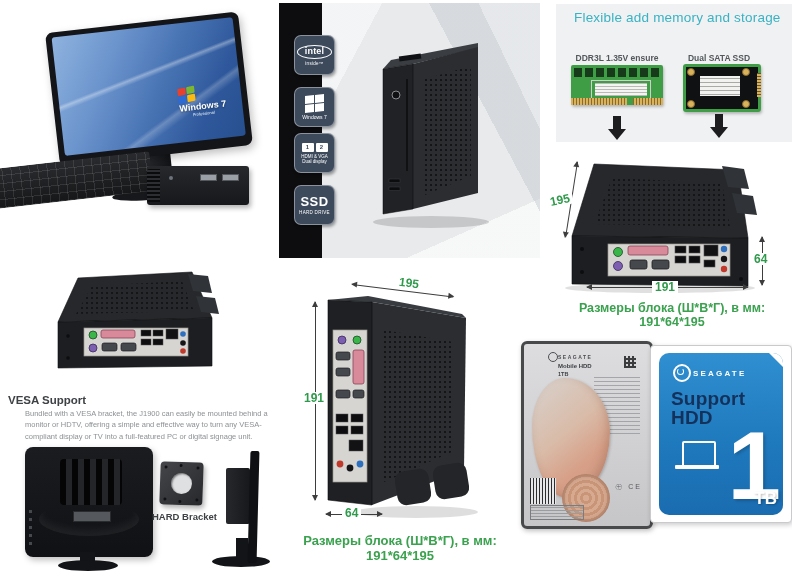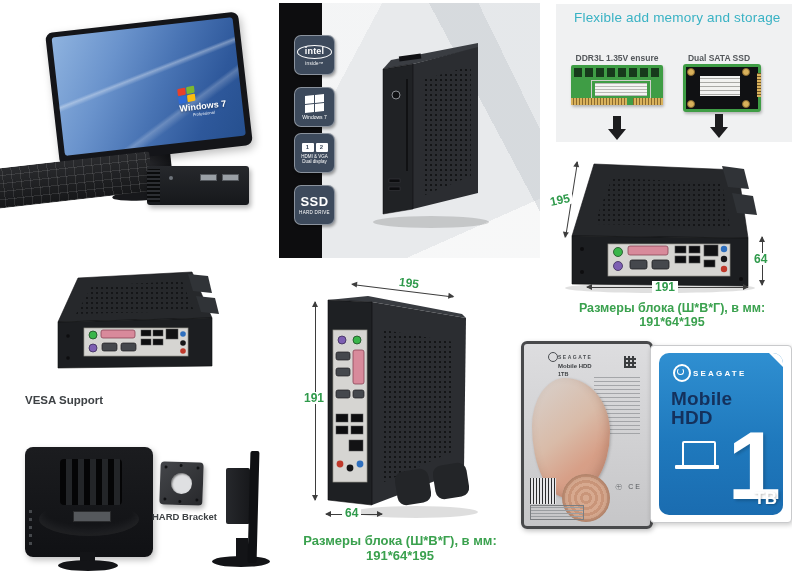--- a/index.html
+++ b/index.html
@@ -74,21 +74,21 @@
   .mssd{position:absolute;left:127px;top:60px;width:72px;height:42px;background:#101113;border:3px solid #3f9d45;border-radius:3px;box-shadow:1px 2px 3px rgba(0,0,0,.25);}
   .mssd .corner{position:absolute;width:6px;height:6px;border-radius:50%;background:#d9b25c;border:1px solid #8a6a2e;}
   .mssd .lab{position:absolute;left:12px;top:7px;width:40px;height:20px;background:#f2f2f0;
     background-image:repeating-linear-gradient(0deg,transparent 0 3px,#a9a9a5 3px 4px);background-clip:content-box;padding:2px;}
   .mssd .conn{position:absolute;right:-3px;top:6px;width:4px;height:24px;background:repeating-linear-gradient(0deg,#d9b25c 0 2px,#6e5424 2px 3px);}
   .dnArrow{position:absolute;width:0;height:0;}
   .dnArrow .stem{position:absolute;left:-4px;top:-16px;width:8px;height:14px;background:#1d1d1f;}
   .dnArrow .head{position:absolute;left:-9px;top:-3px;border-left:9px solid transparent;border-right:9px solid transparent;border-top:11px solid #1d1d1f;}
 
   
-  .vesaHead{left:25px;top:394px;font-size:11.5px;font-weight:bold;color:#3e4245;text-align:right;}
+  .vesaHead{left:8px;top:394px;font-size:11.5px;font-weight:bold;color:#3e4245;text-align:right;}
   .vesaBody{left:25px;top:408px;width:247px;font-size:7.5px;line-height:1.5;color:#8d9194;}
   .vesaBracketLbl{left:152px;top:511px;font-size:9.5px;font-weight:bold;color:#3e4245;}
 
   
   .monRear{left:25px;top:447px;width:128px;height:110px;background:linear-gradient(#1b1c1f,#101114);border-radius:8px;box-shadow:2px 3px 6px rgba(0,0,0,.25);}
   .monRear .vents{position:absolute;left:35px;top:12px;width:62px;height:46px;border-radius:4px;background:repeating-linear-gradient(90deg,#050506 0 6px,#232528 6px 12px);}
   .monRear .plate{position:absolute;left:48px;top:64px;width:36px;height:9px;background:#55585c;border:1px solid #2a2b2d;}
   .monRear .smile{position:absolute;left:14px;top:55px;width:100px;height:34px;border-radius:50%;box-shadow:inset 0 -6px 8px rgba(255,255,255,.06);}
   .monRear .btns{position:absolute;left:4px;top:58px;width:3px;height:40px;background:repeating-linear-gradient(0deg,#45484c 0 3px,transparent 3px 8px);}
   .monNeck{left:80px;top:552px;width:15px;height:14px;background:#131417;}
@@ -308,20 +308,21 @@
     <rect x="113" y="73" width="10" height="6" fill="#0e0e10" stroke="#555" stroke-width="0.5"></rect>
     <rect x="126" y="63" width="12" height="10" fill="#121214" stroke="#555" stroke-width="0.5"></rect>
     <circle cx="143" cy="68" r="2.8" fill="#2e6fbe"></circle>
     <circle cx="143" cy="77" r="2.8" fill="#151517"></circle>
     <circle cx="143" cy="85" r="2.8" fill="#c0392b"></circle>
     <circle cx="28" cy="70" r="1.8" fill="#0d0d0f"></circle>
     <circle cx="28" cy="92" r="1.8" fill="#0d0d0f"></circle>
   </svg>
 
   <div class="abs vesaHead">VESA Support</div>
+  <div class="abs vesaBody">Bundled with a VESA bracket, the J1900 can easily be mounted behind a monitor or HDTV, offering a simple and effective way to turn any VESA-compliant display or TV into a full-featured PC or digital signage unit.</div>
 
   <div class="abs monRear">
     <div class="vents"></div>
     <div class="plate"></div>
     <div class="smile"></div>
     <div class="btns"></div>
   </div>
   <div class="abs monNeck"></div>
   <div class="abs monBase"></div>
 
@@ -392,21 +393,21 @@
     <div class="barcode"></div>
     <div class="certs">㊉ CE</div>
     <div class="snbox"></div>
   </div>
 
   <div class="abs hddLabelCard">
     <div class="blueLabel">
       <div class="ring"></div>
       <div class="brand">SEAGATE</div>
       <div class="model">
-        <span>Mobile</span><br>
+        <span>Support</span><br>
         <span>HDD</span>
       </div>
       <div class="laptop">
         <div class="scr"></div>
           <div class="base"></div>
       </div>
       <div class="one">1</div>
       <div class="tb">TB</div>
       <div class="fold"></div>
     </div>

